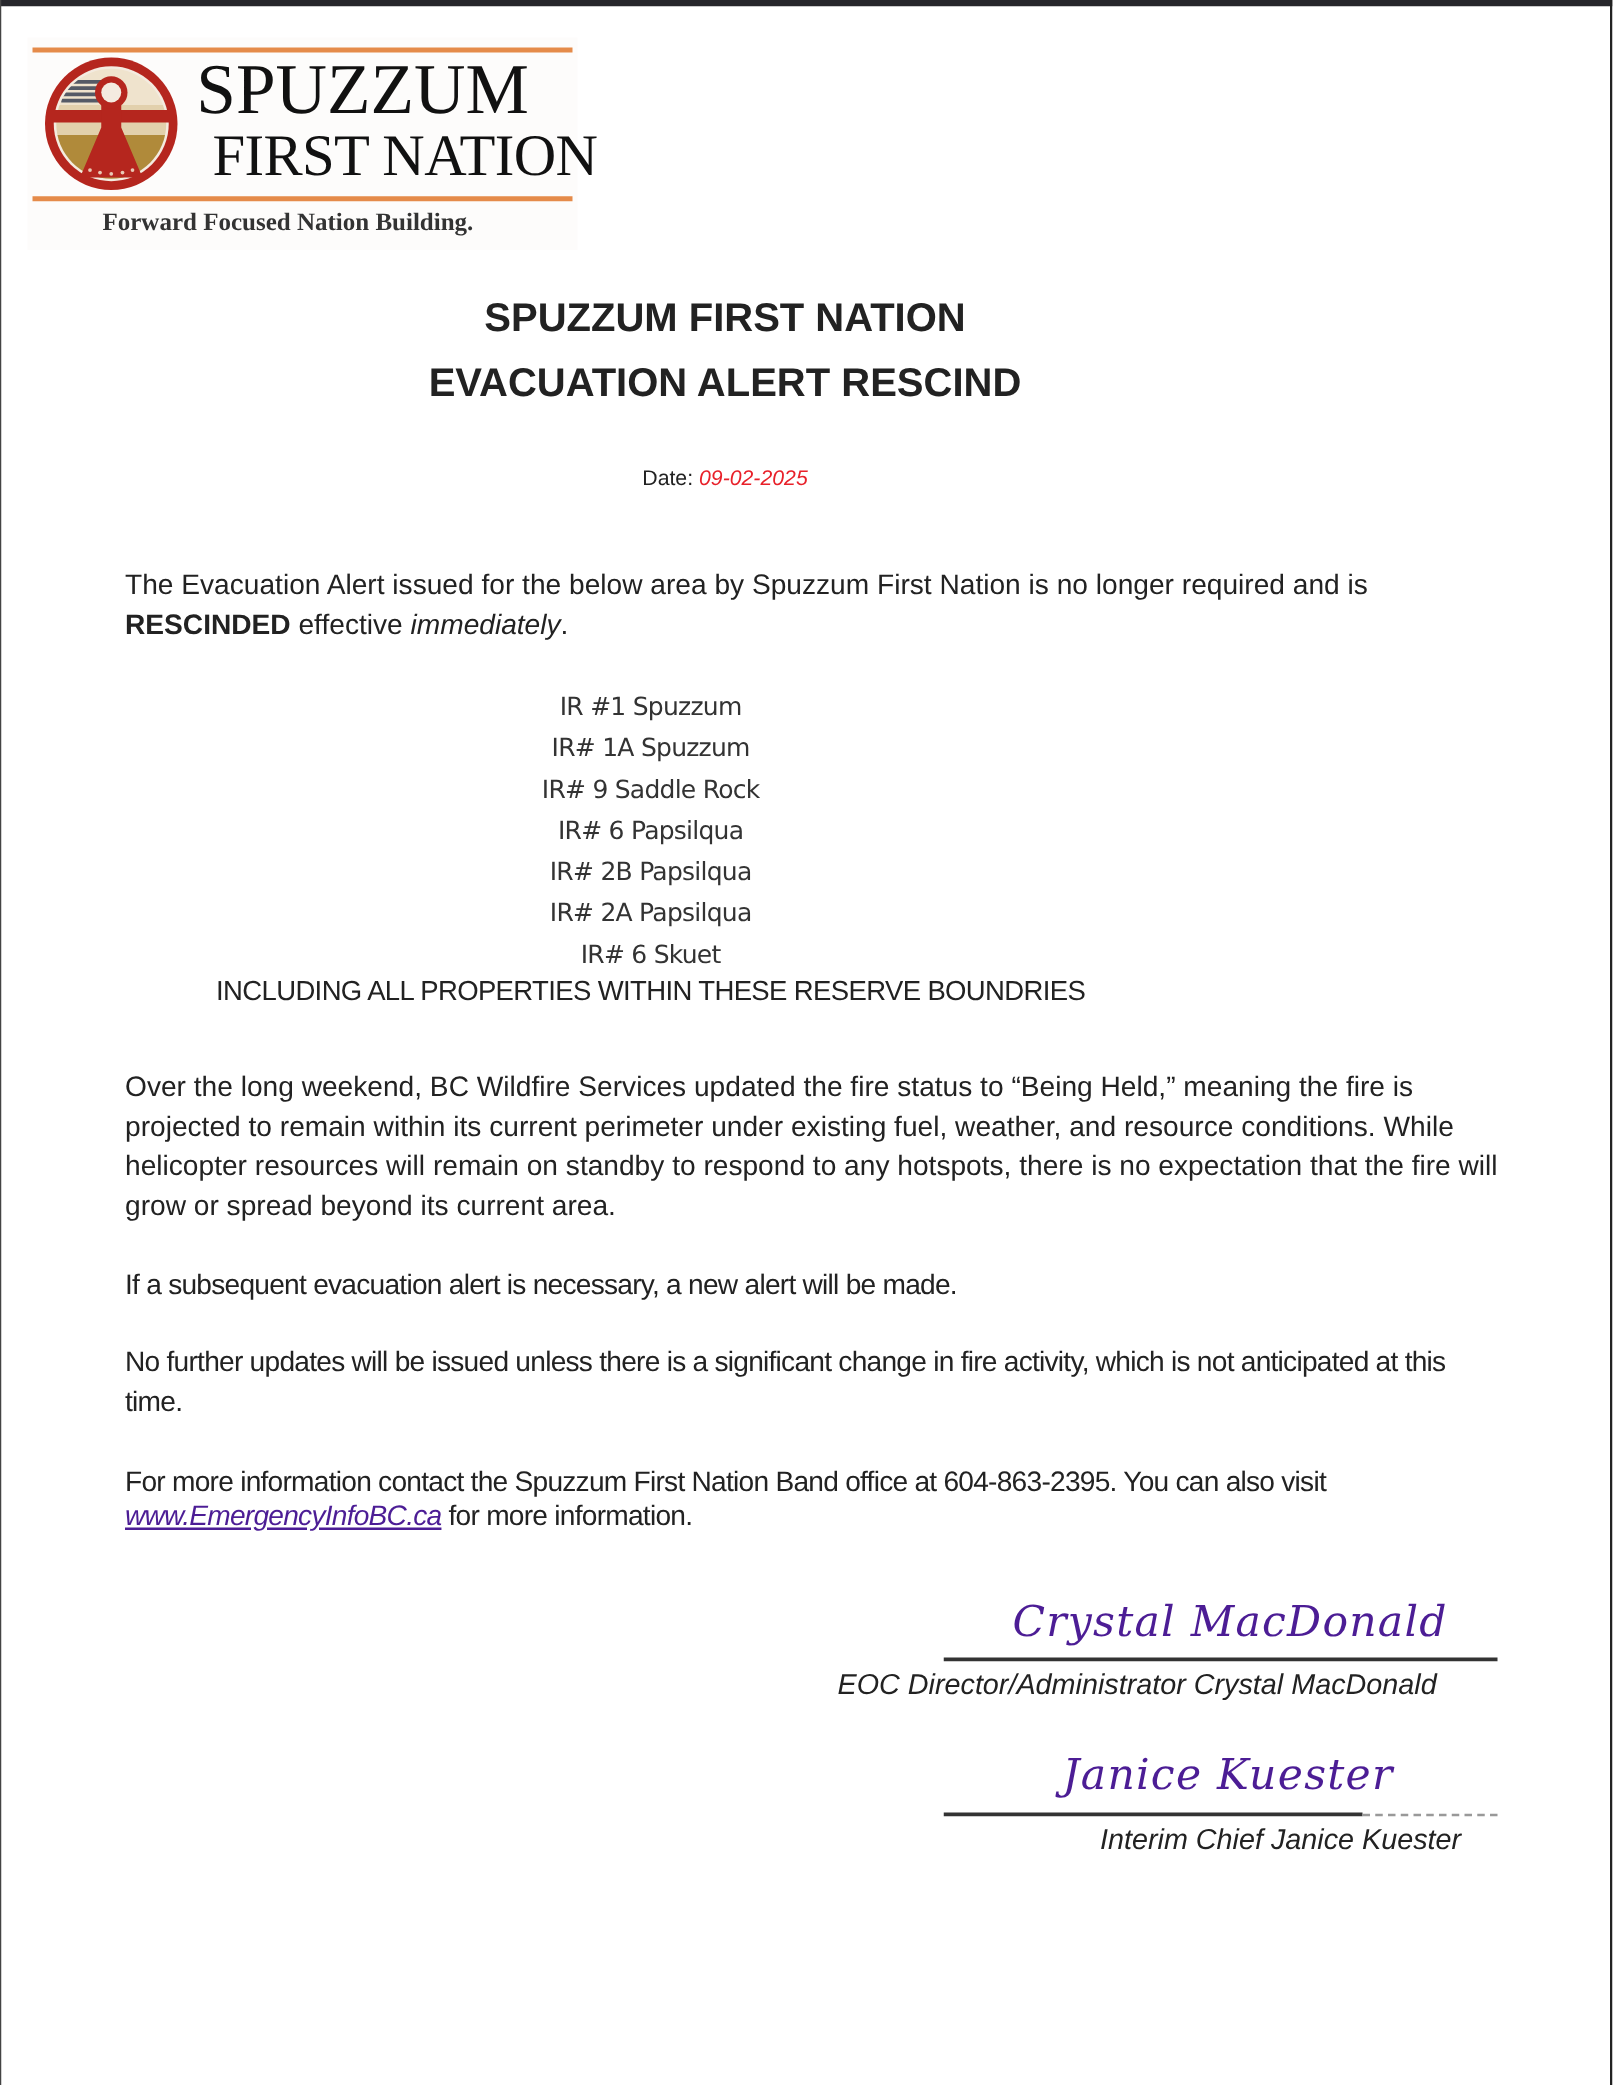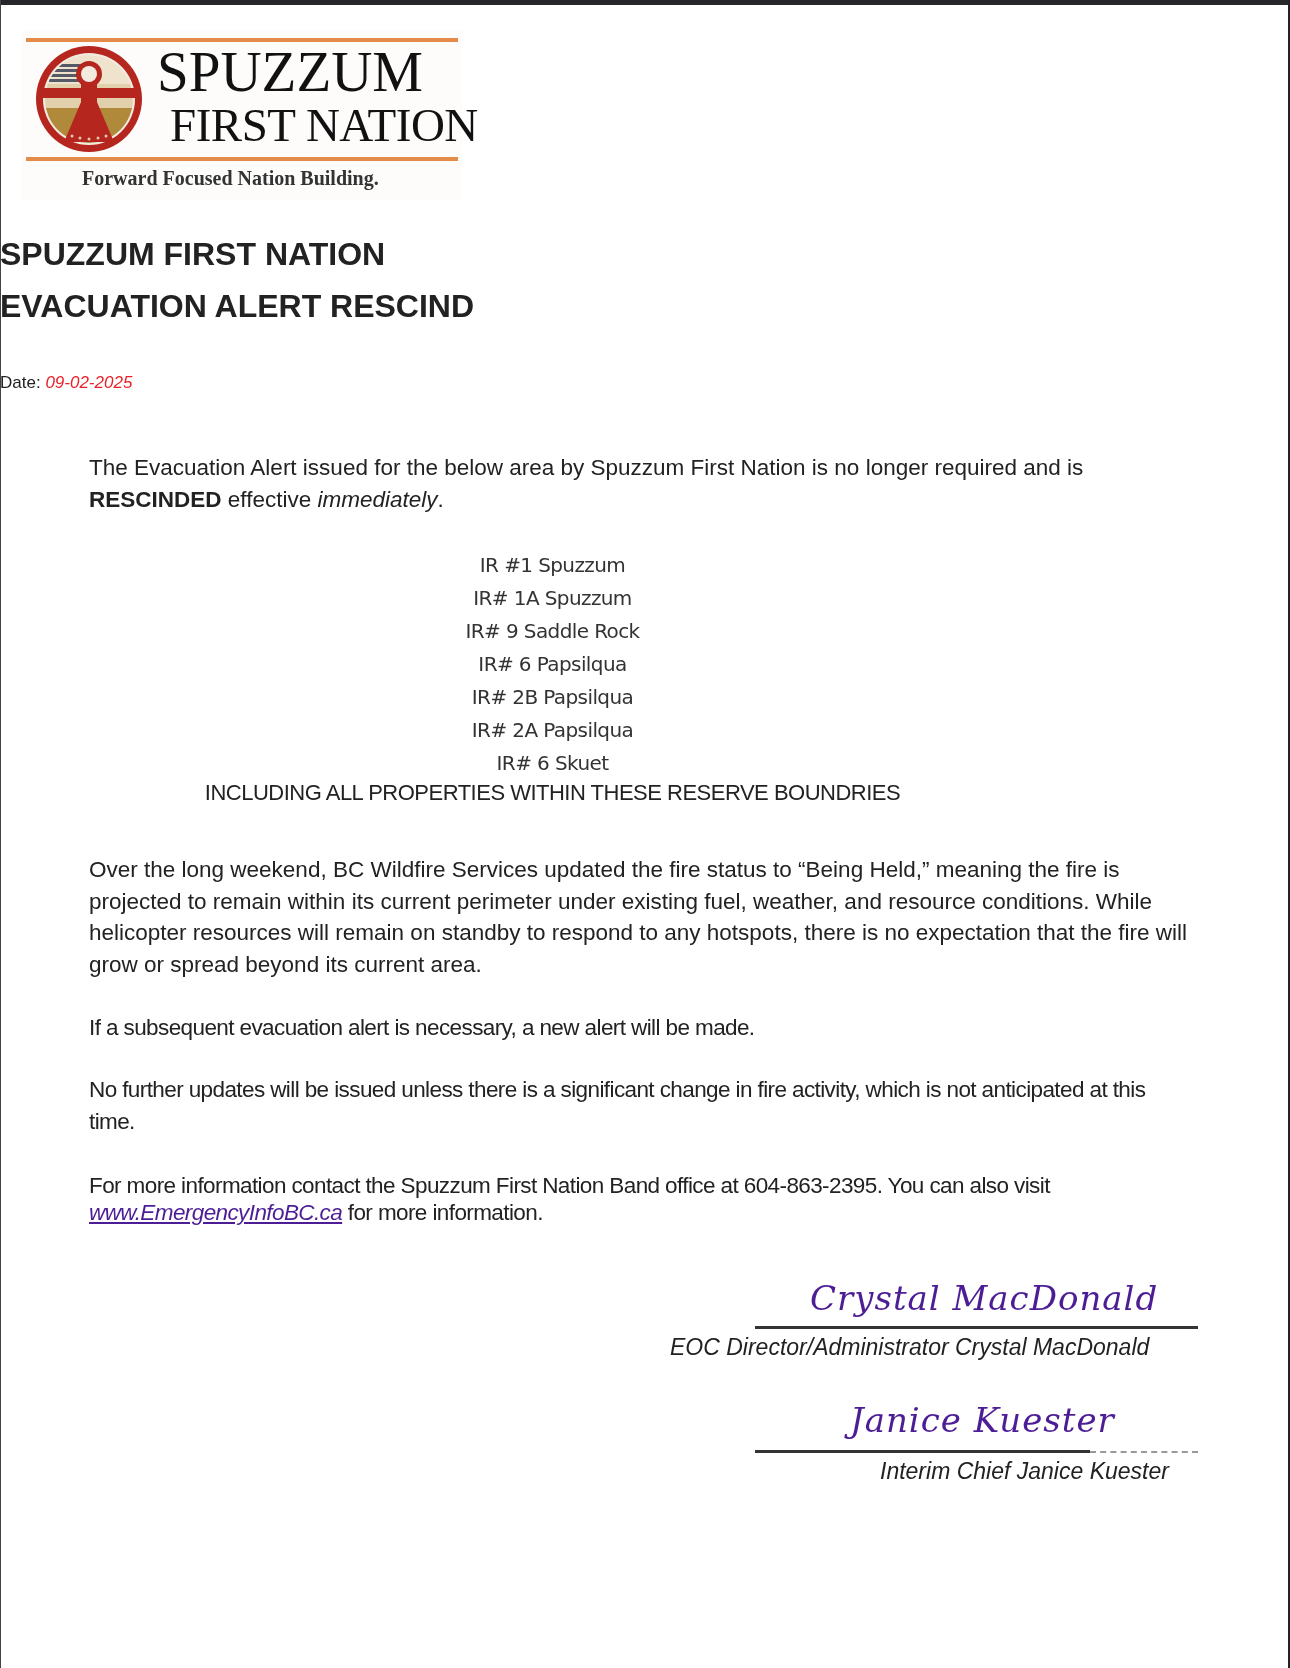--- a/index.html
+++ b/index.html
@@ -24,32 +24,32 @@
   }
   .logo .name2 {
     position: absolute; left: 136px; top: 70px; font-family: "Liberation Serif", serif;
     font-size: 47px; color: #111; line-height: 50px; white-space: nowrap; letter-spacing: -0.5px; margin-left: 12px;
   }
   .logo .tagline {
     position: absolute; left: 60px; top: 137px; font-family: "Liberation Serif", serif;
     font-size: 20px; font-weight: bold; color: #333; white-space: nowrap;
   }
 
-  .center { position: absolute; left: 0; width: 1160px; white-space: nowrap; }
+  .center { position: absolute; left: 0; width: 1160px; text-align: center; white-space: nowrap; }
   .title { font-weight: bold; font-size: 32px; color: #222; }
   .date { font-size: 17px; color: #222; }
   .date .val { color: #e8212a; font-style: italic; }
 
-  .para { position: absolute; left: 89px; width: 1120px; font-size: 22.5px; line-height: 31.5px; color: #222; }
+  .para { position: absolute; left: 100px; width: 1120px; font-size: 22.5px; line-height: 31.5px; color: #222; }
   .para b { font-weight: bold; }
   .para i { font-style: italic; }
   .para.narrow { letter-spacing: -0.6px; }
   .para a { color: #4c1d95; text-decoration: underline; font-style: italic; }
 
-  .reserves { position: absolute; left: 0; top: 549px; width: 1041px; text-align: center; padding-left: 32px; }
+  .reserves { position: absolute; left: 0; top: 549px; width: 1041px; text-align: center; }
   .reserves .r { font-family: "DejaVu Sans", sans-serif; font-size: 20px; line-height: 33px; color: #333; letter-spacing: -0.6px; }
   .including { font-size: 22px; color: #222; letter-spacing: -0.5px; }
 
   .sig { position: absolute; }
   .sig .script {
     position: absolute; font-family: "DejaVu Serif", serif; font-style: italic;
     font-size: 34px; color: #4c1d95; white-space: nowrap; letter-spacing: 1px;
   }
   .sig .line { position: absolute; height: 3px; background: #333; }
   .sig .caption { position: absolute; font-style: italic; font-size: 23px; color: #222; white-space: nowrap; }

